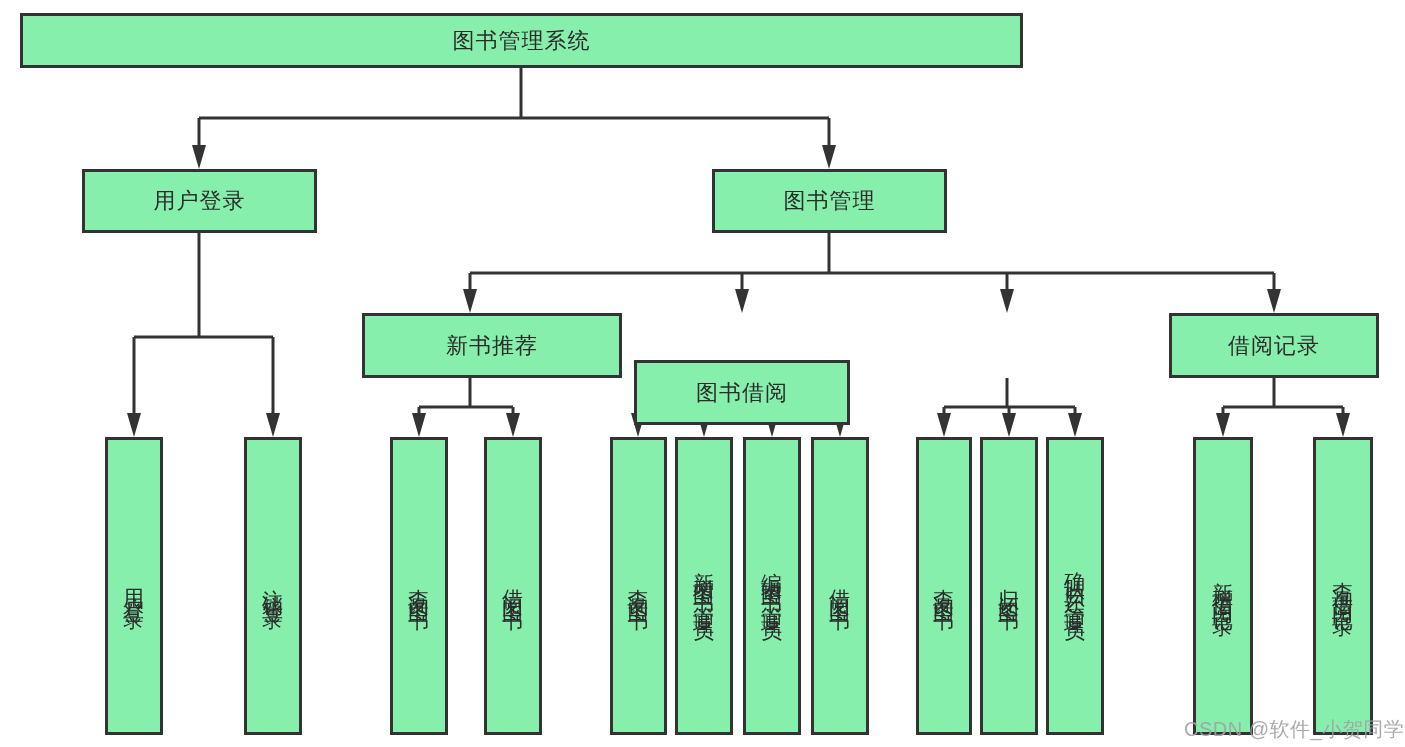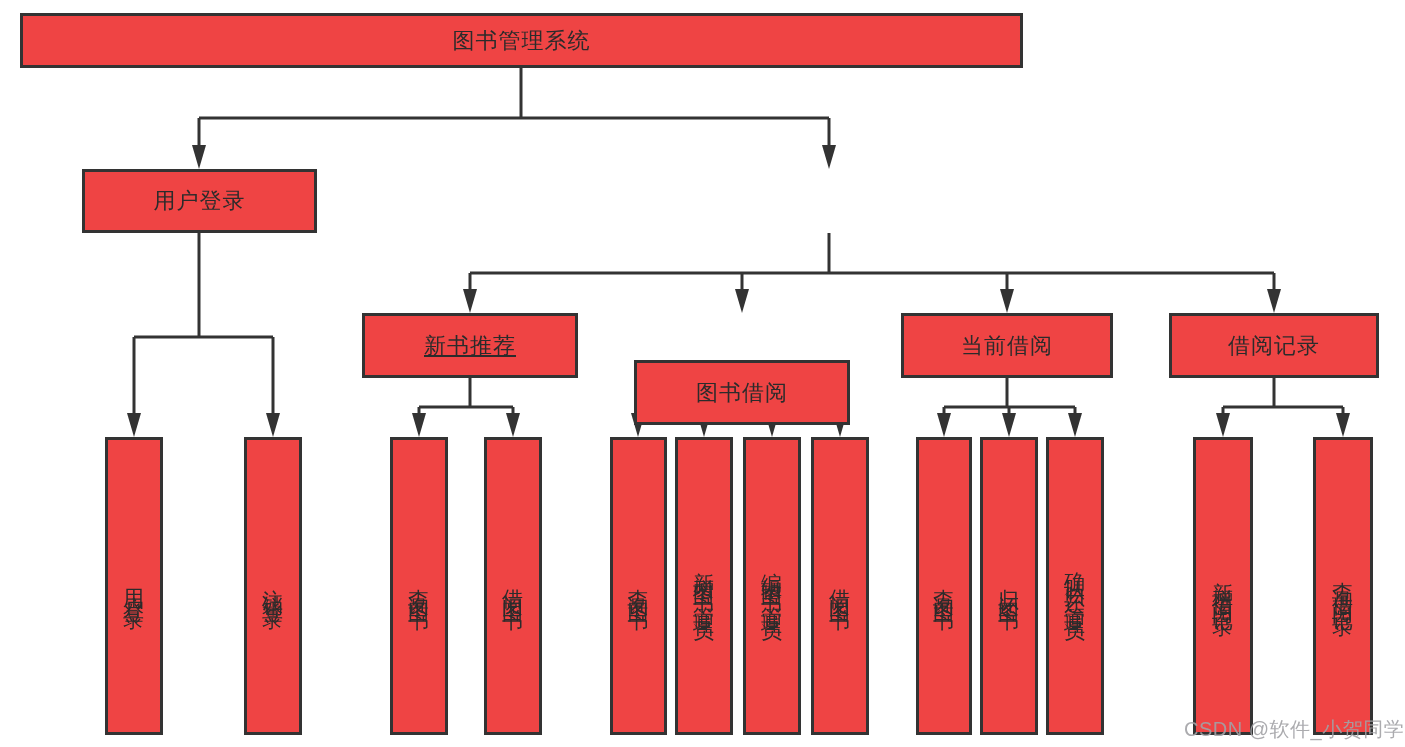--- a/index.html
+++ b/index.html
@@ -7,21 +7,21 @@
     position:relative;
     width:1405px;height:747px;
     background:#ffffff;
     font-family:"Liberation Sans","DejaVu Sans",sans-serif;
     overflow:hidden;
   }
   #connectors{position:absolute;left:0;top:0;z-index:1;}
   .node{
     position:absolute;
     box-sizing:border-box;
-    background:#ef4444;
+    background:#86efac;
     border:3px solid #333333;
     display:flex;
     align-items:center;
     justify-content:center;
     color:#2b2b2b;
     z-index:2;
   }
   .hnode{font-size:22px;letter-spacing:1px;}
   .vnode{font-size:21px;}
   .vnode .vtext{
@@ -114,29 +114,29 @@
     </g>
   </svg>
 
   <div class="node hnode" style="left:20px;top:13px;width:1003px;height:55px;">
     <span>图书管理系统</span>
   </div>
 
   <div class="node hnode" style="left:82px;top:169px;width:235px;height:64px;">
     <span>用户登录</span>
   </div>
+  <div class="node hnode" style="left:712px;top:169px;width:235px;height:64px;">
+    <span>图书管理</span>
+  </div>
 
-  <div class="node hnode" style="left:362px;top:313px;width:216px;height:65px;text-decoration:underline;">
+  <div class="node hnode" style="left:362px;top:313px;width:260px;height:65px;">
     <span>新书推荐</span>
   </div>
   <div class="node hnode" style="left:634px;top:313px;width:216px;height:65px;margin-top:47px;">
     <span>图书借阅</span>
-  </div>
-  <div class="node hnode" style="left:901px;top:313px;width:212px;height:65px;">
-    <span>当前借阅</span>
   </div>
   <div class="node hnode" style="left:1169px;top:313px;width:210px;height:65px;text-align:right;">
     <span>借阅记录</span>
   </div>
 
   <div class="node vnode" style="left:105px;top:437px;width:58px;height:298px;">
     <span class="vtext">用户登录</span>
   </div>
   <div class="node vnode" style="left:244px;top:437px;width:58px;height:298px;">
     <span class="vtext">注销登录</span>

